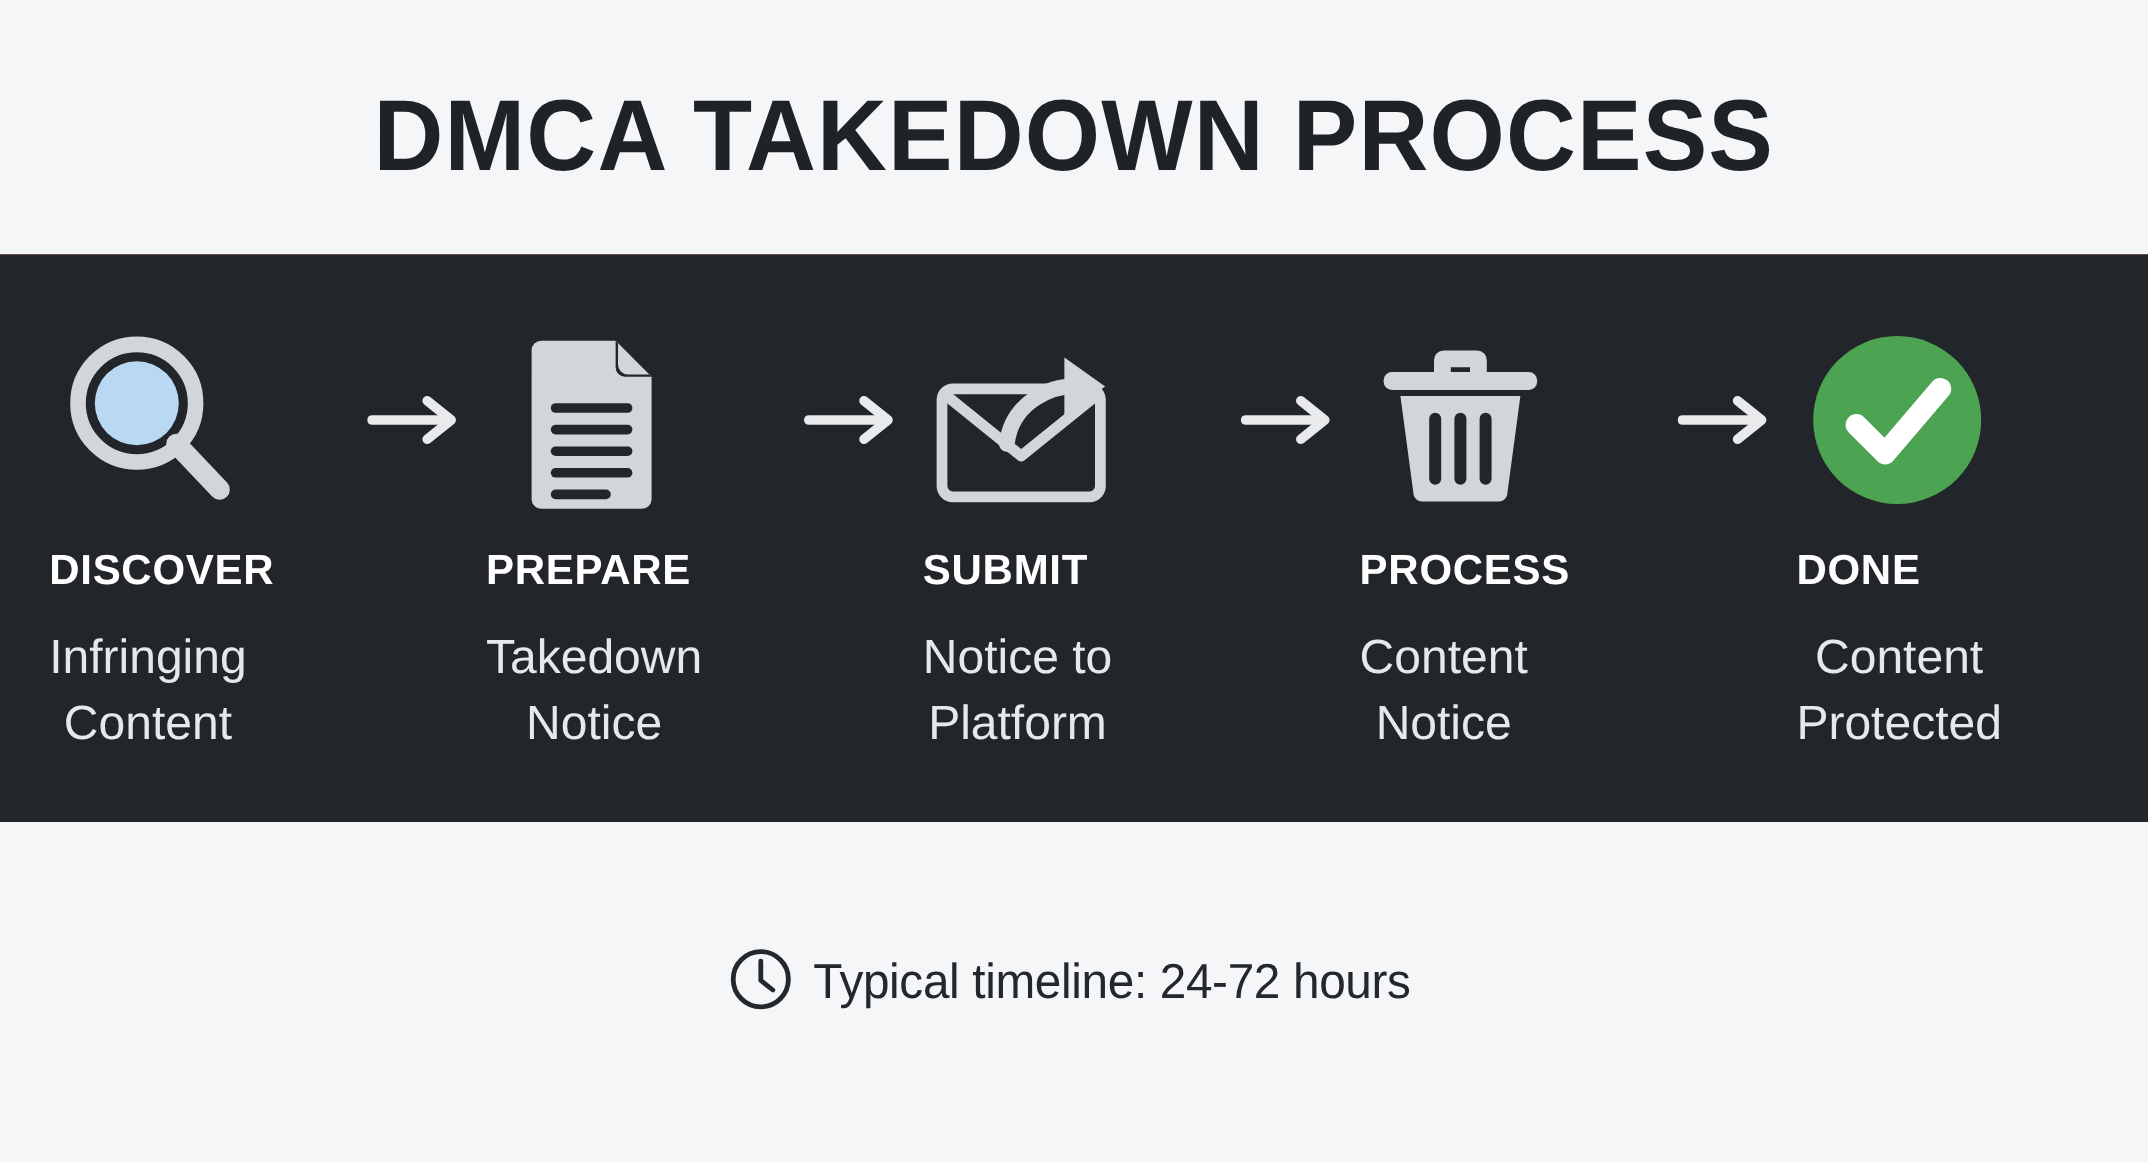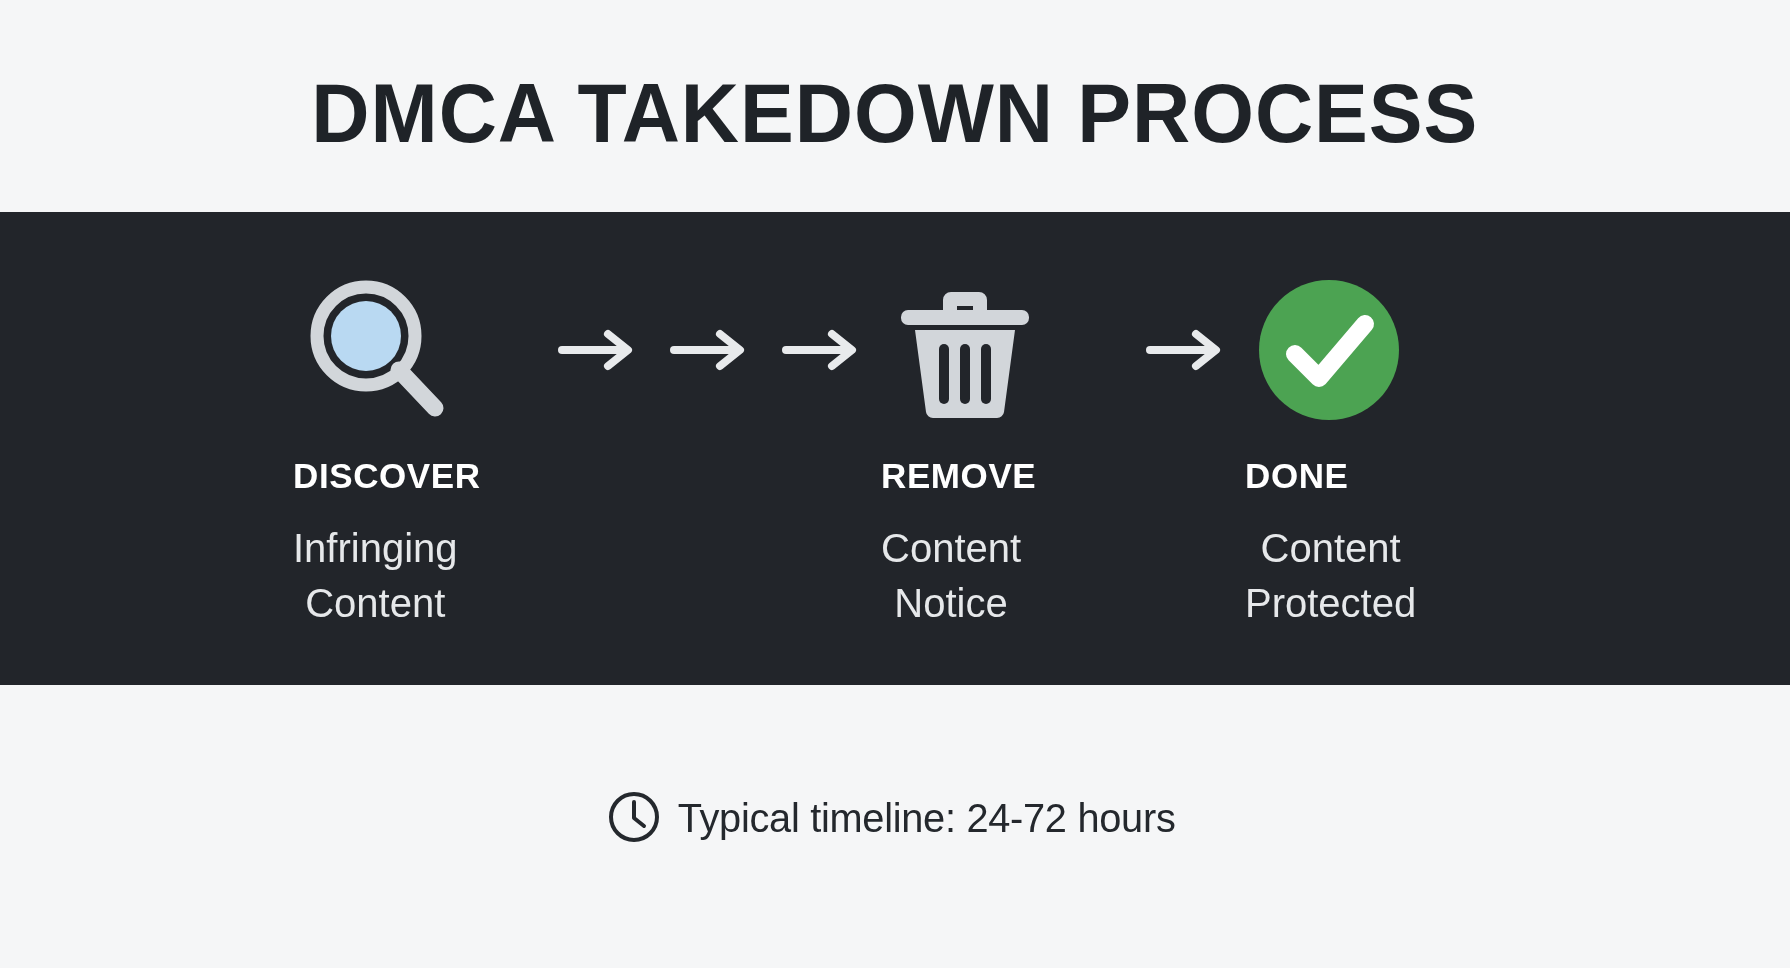--- a/index.html
+++ b/index.html
@@ -155,28 +155,64 @@
         </div>
       </div>
 
       <div class="arrow">
         <svg width="86" height="46" viewBox="0 0 86 46" aria-hidden="true">
           <line x1="4" y1="23" x2="66" y2="23" stroke="#e8eaec" stroke-width="8" stroke-linecap="round"></line>
           <polyline points="50,7 70,23 50,39" fill="none" stroke="#e8eaec" stroke-width="8" stroke-linecap="round" stroke-linejoin="round"></polyline>
         </svg>
       </div>
 
-
-      <div class="arrow">
-        <svg width="86" height="46" viewBox="0 0 86 46" aria-hidden="true">
-          <line x1="4" y1="23" x2="66" y2="23" stroke="#e8eaec" stroke-width="8" stroke-linecap="round"></line>
-          <polyline points="50,7 70,23 50,39" fill="none" stroke="#e8eaec" stroke-width="8" stroke-linecap="round" stroke-linejoin="round"></polyline>
-        </svg>
-      </div>
-
+      <div class="step">
+        <div class="step-icon">
+          <svg width="168" height="168" viewBox="0 0 168 168" aria-hidden="true">
+            <path d="M46 18 h62 l30 30 v102 a8 8 0 0 1 -8 8 H46 a8 8 0 0 1 -8 -8 V26 a8 8 0 0 1 8 -8 z" fill="#d2d6da"></path>
+            <path d="M108 18 l30 30 h-22 a8 8 0 0 1 -8 -8 z" fill="#22252a"></path>
+            <path d="M110 20 l26 26 h-18 a8 8 0 0 1 -8 -8 z" fill="#d2d6da"></path>
+            <g stroke="#22252a" stroke-width="8" stroke-linecap="round">
+              <line x1="58" y1="74" x2="118" y2="74"></line>
+              <line x1="58" y1="92" x2="118" y2="92"></line>
+              <line x1="58" y1="110" x2="118" y2="110"></line>
+              <line x1="58" y1="128" x2="118" y2="128"></line>
+              <line x1="58" y1="146" x2="100" y2="146"></line>
+            </g>
+          </svg>
+        </div>
+        <div class="step-title">PREPARE</div>
+        <div class="step-desc">
+          <span class="line">Takedown</span>
+          <span class="line">Notice</span>
+        </div>
+      </div>
+
+      <div class="arrow">
+        <svg width="86" height="46" viewBox="0 0 86 46" aria-hidden="true">
+          <line x1="4" y1="23" x2="66" y2="23" stroke="#e8eaec" stroke-width="8" stroke-linecap="round"></line>
+          <polyline points="50,7 70,23 50,39" fill="none" stroke="#e8eaec" stroke-width="8" stroke-linecap="round" stroke-linejoin="round"></polyline>
+        </svg>
+      </div>
+
+      <div class="step">
+        <div class="step-icon">
+          <svg width="168" height="168" viewBox="0 0 168 168" aria-hidden="true">
+            <rect x="16" y="58" width="132" height="90" rx="9" fill="none" stroke="#d2d6da" stroke-width="9"></rect>
+            <polyline points="20,64 82,114 144,64" fill="none" stroke="#d2d6da" stroke-width="9" stroke-linecap="round" stroke-linejoin="round"></polyline>
+            <path d="M70 104 C74 70 106 54 132 56" fill="none" stroke="#d2d6da" stroke-width="13" stroke-linecap="round"></path>
+            <polygon points="118,32 152,56 118,80" fill="#d2d6da"></polygon>
+          </svg>
+        </div>
+        <div class="step-title">SUBMIT</div>
+        <div class="step-desc">
+          <span class="line">Notice to</span>
+          <span class="line">Platform</span>
+        </div>
+      </div>
 
       <div class="arrow">
         <svg width="86" height="46" viewBox="0 0 86 46" aria-hidden="true">
           <line x1="4" y1="23" x2="66" y2="23" stroke="#e8eaec" stroke-width="8" stroke-linecap="round"></line>
           <polyline points="50,7 70,23 50,39" fill="none" stroke="#e8eaec" stroke-width="8" stroke-linecap="round" stroke-linejoin="round"></polyline>
         </svg>
       </div>
 
       <div class="step">
         <div class="step-icon">
@@ -184,21 +220,21 @@
             <path d="M62 34 a8 8 0 0 1 8 -8 h28 a8 8 0 0 1 8 8 v12 h-14 v-6 H76 v6 H62 z" fill="#d2d6da"></path>
             <rect x="20" y="44" width="128" height="15" rx="7" fill="#d2d6da"></rect>
             <path d="M34 64 h100 l-11 82 a7 7 0 0 1 -7 6 H52 a7 7 0 0 1 -7 -6 z" fill="#d2d6da"></path>
             <g fill="#22252a">
               <rect x="58" y="78" width="10" height="60" rx="5"></rect>
               <rect x="79" y="78" width="10" height="60" rx="5"></rect>
               <rect x="100" y="78" width="10" height="60" rx="5"></rect>
             </g>
           </svg>
         </div>
-        <div class="step-title">REMOVE</div>
+        <div class="step-title">PROCESS</div>
         <div class="step-desc">
           <span class="line">Content</span>
           <span class="line">Notice</span>
         </div>
       </div>
 
       <div class="arrow">
         <svg width="86" height="46" viewBox="0 0 86 46" aria-hidden="true">
           <line x1="4" y1="23" x2="66" y2="23" stroke="#e8eaec" stroke-width="8" stroke-linecap="round"></line>
           <polyline points="50,7 70,23 50,39" fill="none" stroke="#e8eaec" stroke-width="8" stroke-linecap="round" stroke-linejoin="round"></polyline>

